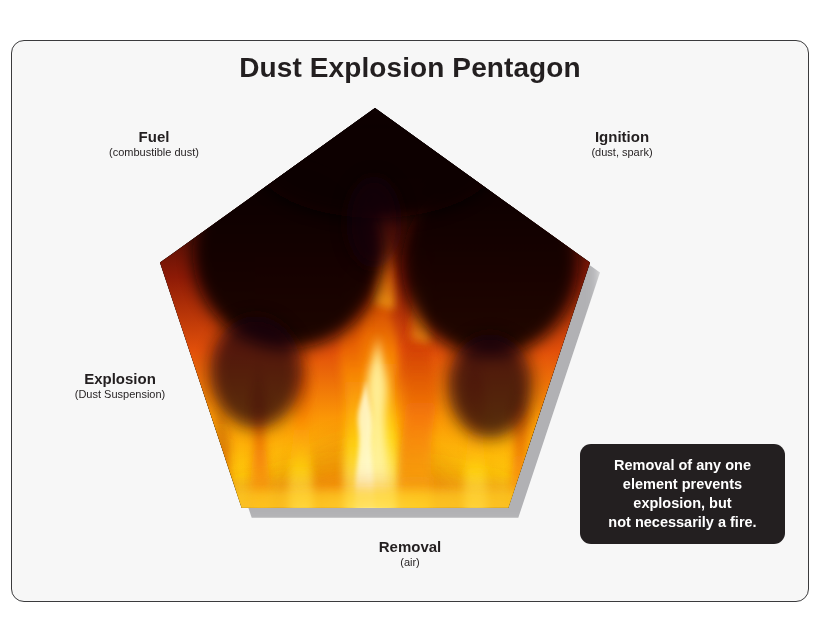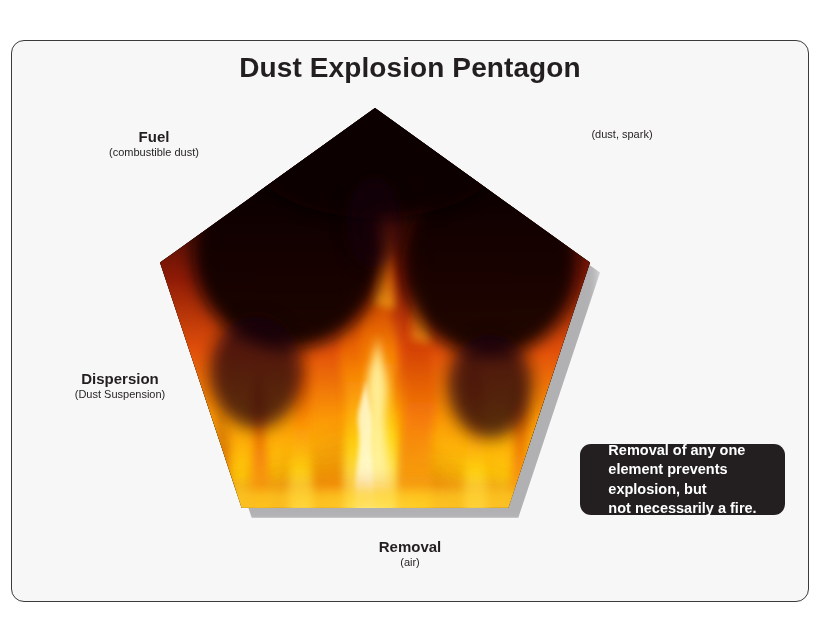--- a/index.html
+++ b/index.html
@@ -106,29 +106,29 @@
   .label-dispersion  { left: 15px;  top: 370px; width: 210px; }
   .label-confinement { left: 580px; top: 372px; width: 210px; }
   .label-oxygen      { left: 300px; top: 538px; width: 220px; }
 
   
   .callout {
     position: absolute;
     left: 580px;
     top: 444px;
     width: 205px;
-    height: 71px;
+    height: 100px;
     box-sizing: border-box;
     background: #231f20;
     border-radius: 11px;
     color: #ffffff;
     font-size: 14.5px;
     font-weight: bold;
     line-height: 1.32;
-    text-align: left;
+    text-align: center;
     display: flex;
     align-items: center;
     justify-content: center;
     padding: 4px 6px;
   }
   .callout .cline { display: block; }
 </style>
 </head>
 <body>
 
@@ -244,31 +244,32 @@
       </svg>
     </div>
   </div>
 
   <div class="label label-fuel">
     <span class="hd">Fuel</span>
     <span class="sub">(combustible dust)</span>
   </div>
 
   <div class="label label-ignition">
+    <span class="hd">Ignition</span>
     <span class="sub">(dust, spark)</span>
   </div>
 
 
   <div class="label label-oxygen">
     <span class="hd">Removal</span>
     <span class="sub">(air)</span>
   </div>
 
   <div class="label label-dispersion">
-    <span class="hd">Dispersion</span>
+    <span class="hd">Explosion</span>
     <span class="sub">(Dust Suspension)</span>
   </div>
 
   <div class="callout">
     <div>
       <span class="cline">Removal of any one</span>
       <span class="cline">element prevents</span>
       <span class="cline">explosion, but</span>
       <span class="cline">not necessarily a fire.</span>
     </div>

